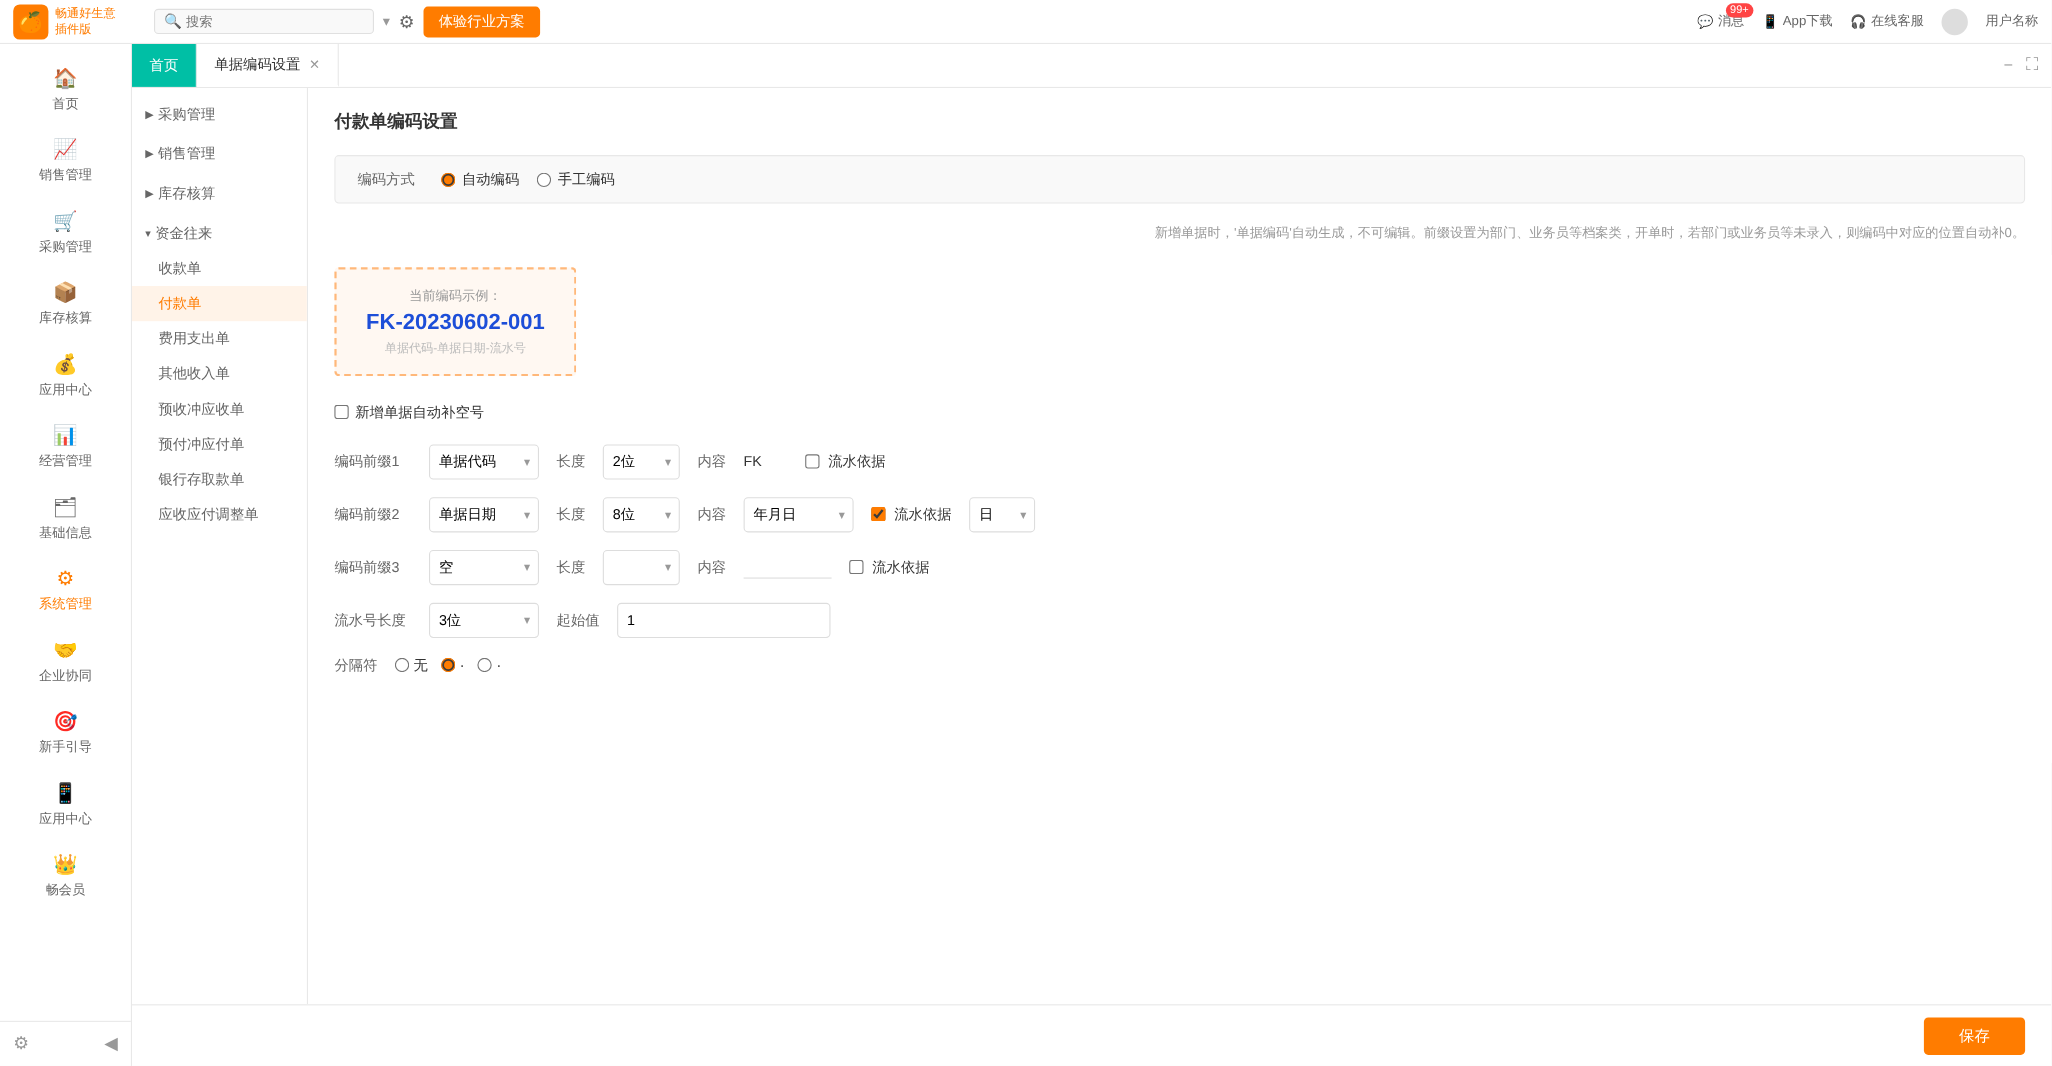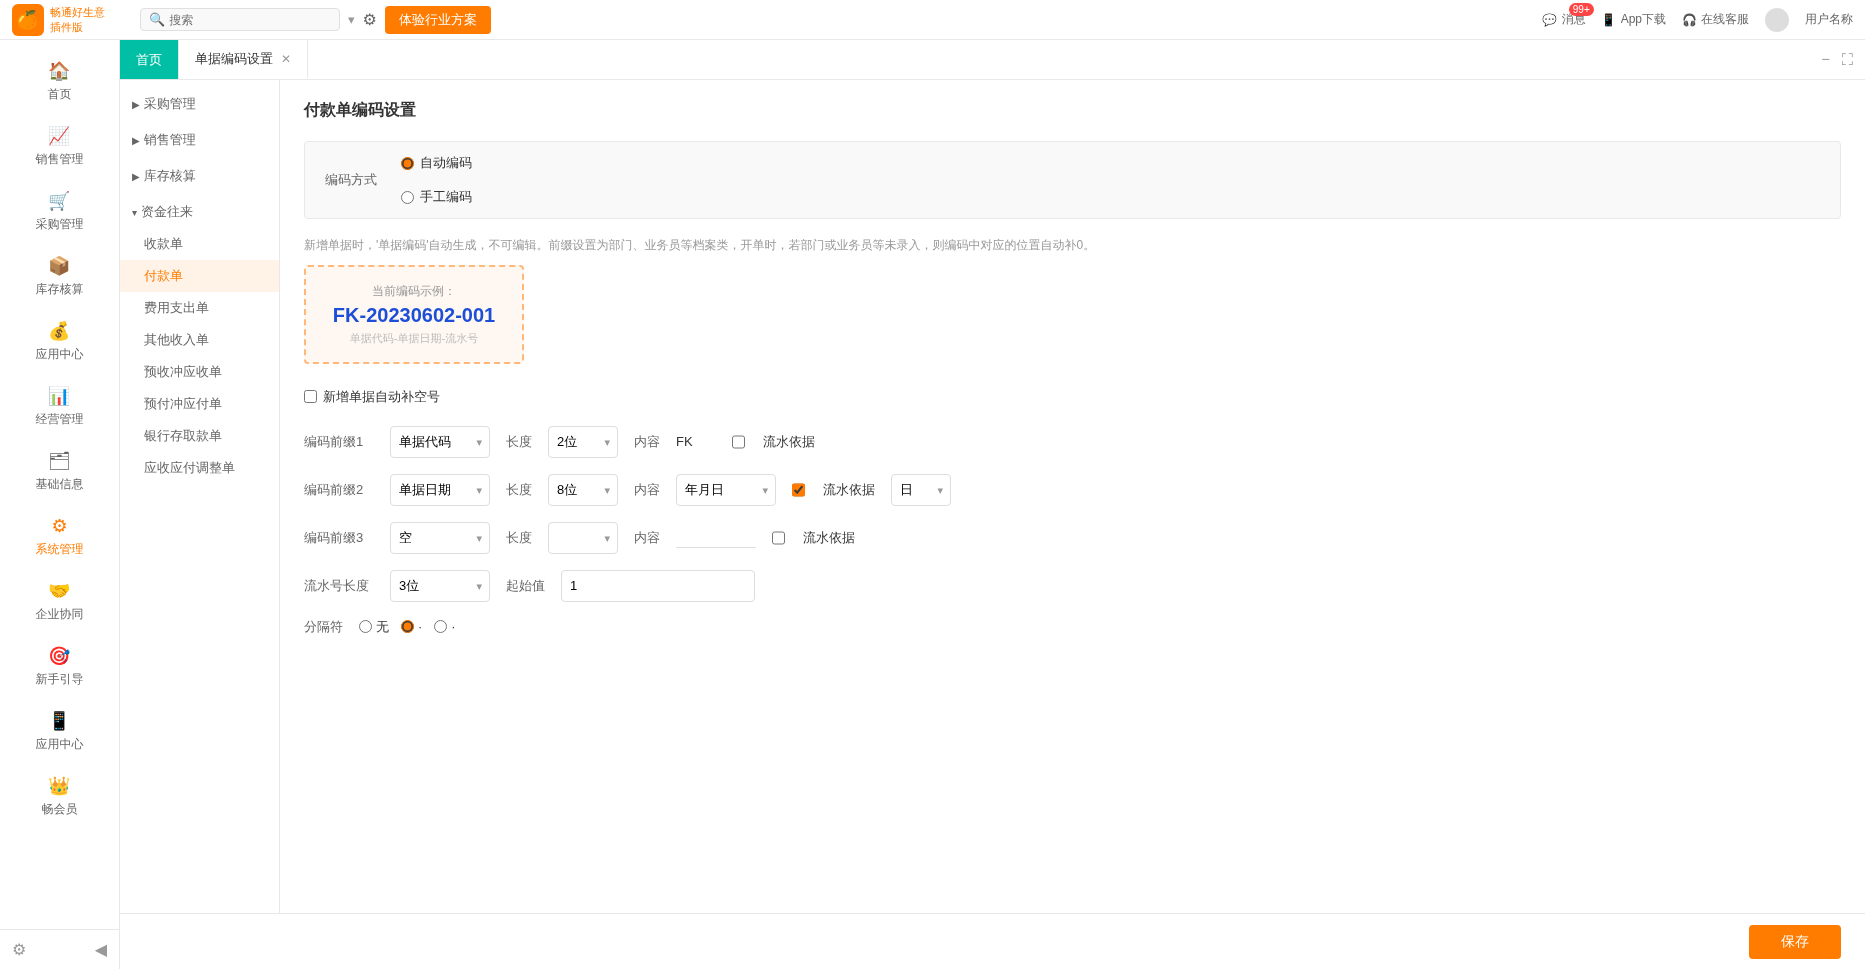--- a/index.html
+++ b/index.html
@@ -54,47 +54,47 @@
     .submenu-item { padding: 7px 12px 7px 24px; font-size: 13px; color: #666; cursor: pointer; }
     .submenu-item.active { color: #ff7c00; background: #fff3e8; font-weight: 500; }
 
     
     .main-panel { flex: 1; padding: 20px 24px; overflow-y: auto; background: #fff; }
     .page-title { font-size: 16px; font-weight: 600; color: #333; margin-bottom: 20px; }
 
     
     .section-card { background: #f9f9f9; border: 1px solid #e8e8e8; border-radius: 4px; padding: 12px 20px; margin-bottom: 16px; display: flex; align-items: center; gap: 24px; }
     .section-label { font-size: 13px; color: #666; }
-    .radio-group { display: flex; align-items: center; gap: 16px; flex-direction: column; }
+    .radio-group { display: flex; align-items: center; gap: 16px; }
     .radio-item { display: flex; align-items: center; gap: 6px; cursor: pointer; font-size: 13px; color: #333; }
     .radio-item input[type="radio"] { accent-color: #ff7c00; }
 
     
-    .info-text { font-size: 12px; color: #999; margin-bottom: 8px; line-height: 1.8; }
+    .info-text { font-size: 12px; color: #999; margin-bottom: 20px; line-height: 1.8; text-align: right; }
 
     
     .code-preview { border: 2px dashed #ffb87a; background: #fff8f2; border-radius: 4px; padding: 16px 24px; display: inline-block; margin-bottom: 24px; min-width: 220px; }
     .code-preview-label { font-size: 12px; color: #999; text-align: center; margin-bottom: 4px; }
     .code-preview-value { font-size: 20px; font-weight: 700; color: #1d4ed8; text-align: center; }
     .code-preview-sub { font-size: 11px; color: #bbb; text-align: center; margin-top: 4px; }
 
     
     .checkbox-row { display: flex; align-items: center; gap: 6px; margin-bottom: 20px; font-size: 13px; color: #333; }
     .checkbox-row input[type="checkbox"] { accent-color: #ff7c00; }
 
     
     .form-row { display: flex; align-items: center; gap: 16px; margin-bottom: 16px; flex-wrap: wrap; }
     .form-label { font-size: 13px; color: #666; min-width: 70px; }
     .form-select { height: 32px; border: 1px solid #ddd; border-radius: 4px; padding: 0 8px; font-size: 13px; background: #fff; appearance: none; min-width: 100px; outline: none; cursor: pointer; }
     .form-select-wrap { position: relative; display: inline-block; }
     .form-select-wrap::after { content: '▾'; position: absolute; right: 8px; top: 50%; transform: translateY(-50%); color: #999; pointer-events: none; font-size: 11px; }
     .form-input { height: 32px; border: 1px solid #ddd; border-radius: 4px; padding: 0 8px; font-size: 13px; outline: none; min-width: 80px; }
     .field-label { font-size: 13px; color: #666; }
     .field-value { font-size: 13px; color: #333; min-width: 40px; }
-    .checkbox-inline { display: flex; gap: 18px; font-size: 13px; color: #333; }
+    .checkbox-inline { display: flex; align-items: center; gap: 8px; font-size: 13px; color: #333; }
     .checkbox-inline input[type="checkbox"] { accent-color: #ff7c00; }
 
     
     .separator-row { display: flex; align-items: center; gap: 16px; margin-bottom: 20px; }
     .separator-label { font-size: 13px; color: #666; }
     .sep-radio-group { display: flex; align-items: center; gap: 12px; }
     .sep-radio-item { display: flex; align-items: center; gap: 4px; font-size: 13px; color: #333; cursor: pointer; }
     .sep-radio-item input[type="radio"] { accent-color: #ff7c00; }
 
     

